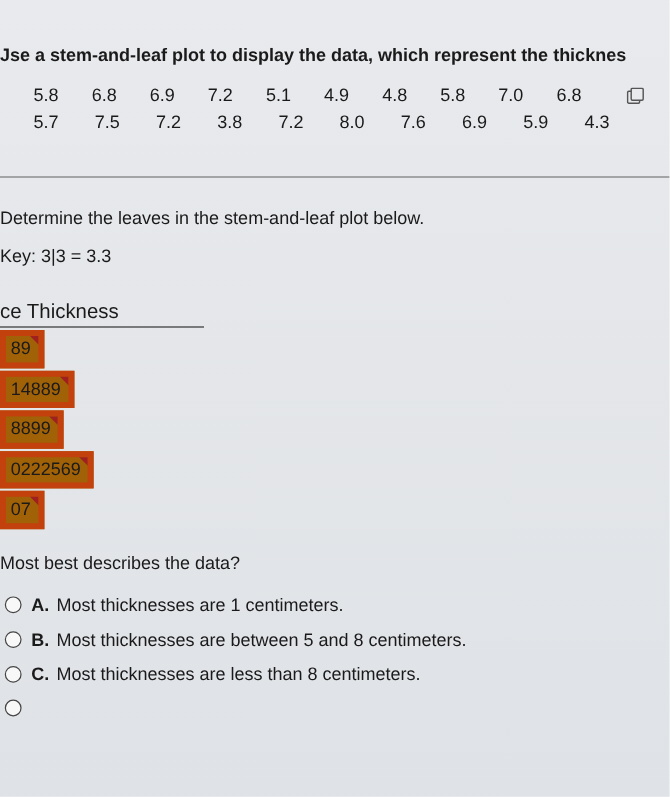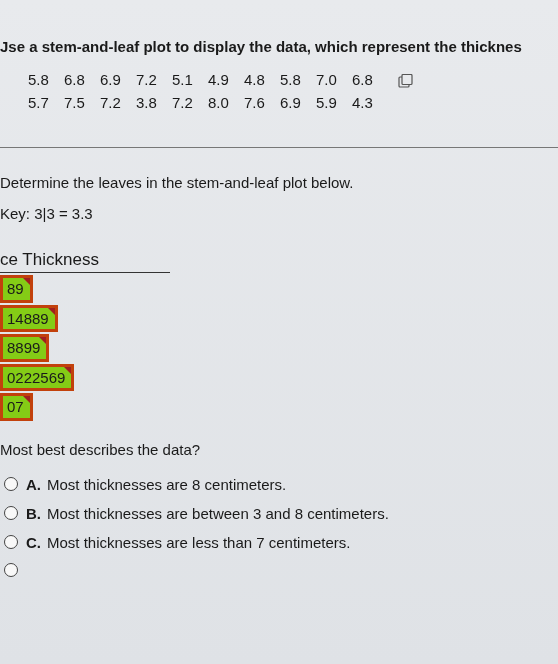--- a/index.html
+++ b/index.html
@@ -18,21 +18,21 @@
       margin-bottom: 10px;
       padding-left: 0;
       margin-top: 32px;
     }
     .data-block {
       padding: 6px 20px 12px 28px;
       font-size: 15px;
     }
     .data-row {
       display: flex;
-      gap: 8px;
+      gap: 23px;
       margin-bottom: 6px;
     }
     .data-val { width: 28px; text-align: left; }
     .copy-icon {
       display: inline-block;
       margin-left: 10px;
       color: #555;
     }
     .section-divider {
       border: none;
@@ -50,22 +50,22 @@
     .sl-title {
       font-size: 17px;
       margin-bottom: 2px;
     }
     .sl-rule {
       border-top: 1px solid #333;
       width: 170px;
       margin-bottom: 2px;
     }
     .leaf-box {
-      border: 3px solid #c2410c;
-      background: #84cc16;
+      border: 5px solid #c2410c;
+      background: #a16207;
       font-size: 15px;
       padding: 1px 6px 1px 4px;
       display: inline-block;
       position: relative;
       margin-bottom: 2px;
       min-width: 30px;
     }
     .leaf-box::after {
       content: "";
       position: absolute;
@@ -155,25 +155,25 @@
   <div class="leaf-row"><span class="leaf-box">14889</span></div>
   <div class="leaf-row"><span class="leaf-box">8899</span></div>
   <div class="leaf-row"><span class="leaf-box">0222569</span></div>
   <div class="leaf-row"><span class="leaf-box">07</span></div>
 </div>
 
 <div class="question2">Most best describes the data?</div>
 
 <div class="choice">
   <div class="radio"></div>
-  <div class="choice-label"><strong>A.</strong><span>Most thicknesses are 8 centimeters.</span></div>
+  <div class="choice-label"><strong>A.</strong><span>Most thicknesses are 1 centimeters.</span></div>
 </div>
 <div class="choice">
   <div class="radio"></div>
-  <div class="choice-label"><strong>B.</strong><span>Most thicknesses are between 3 and 8 centimeters.</span></div>
+  <div class="choice-label"><strong>B.</strong><span>Most thicknesses are between 5 and 8 centimeters.</span></div>
 </div>
 <div class="choice">
   <div class="radio"></div>
-  <div class="choice-label"><strong>C.</strong><span>Most thicknesses are less than 7 centimeters.</span></div>
+  <div class="choice-label"><strong>C.</strong><span>Most thicknesses are less than 8 centimeters.</span></div>
 </div>
 <div class="choice">
   <div class="radio"></div>
 </div>
 
 </body></html>

